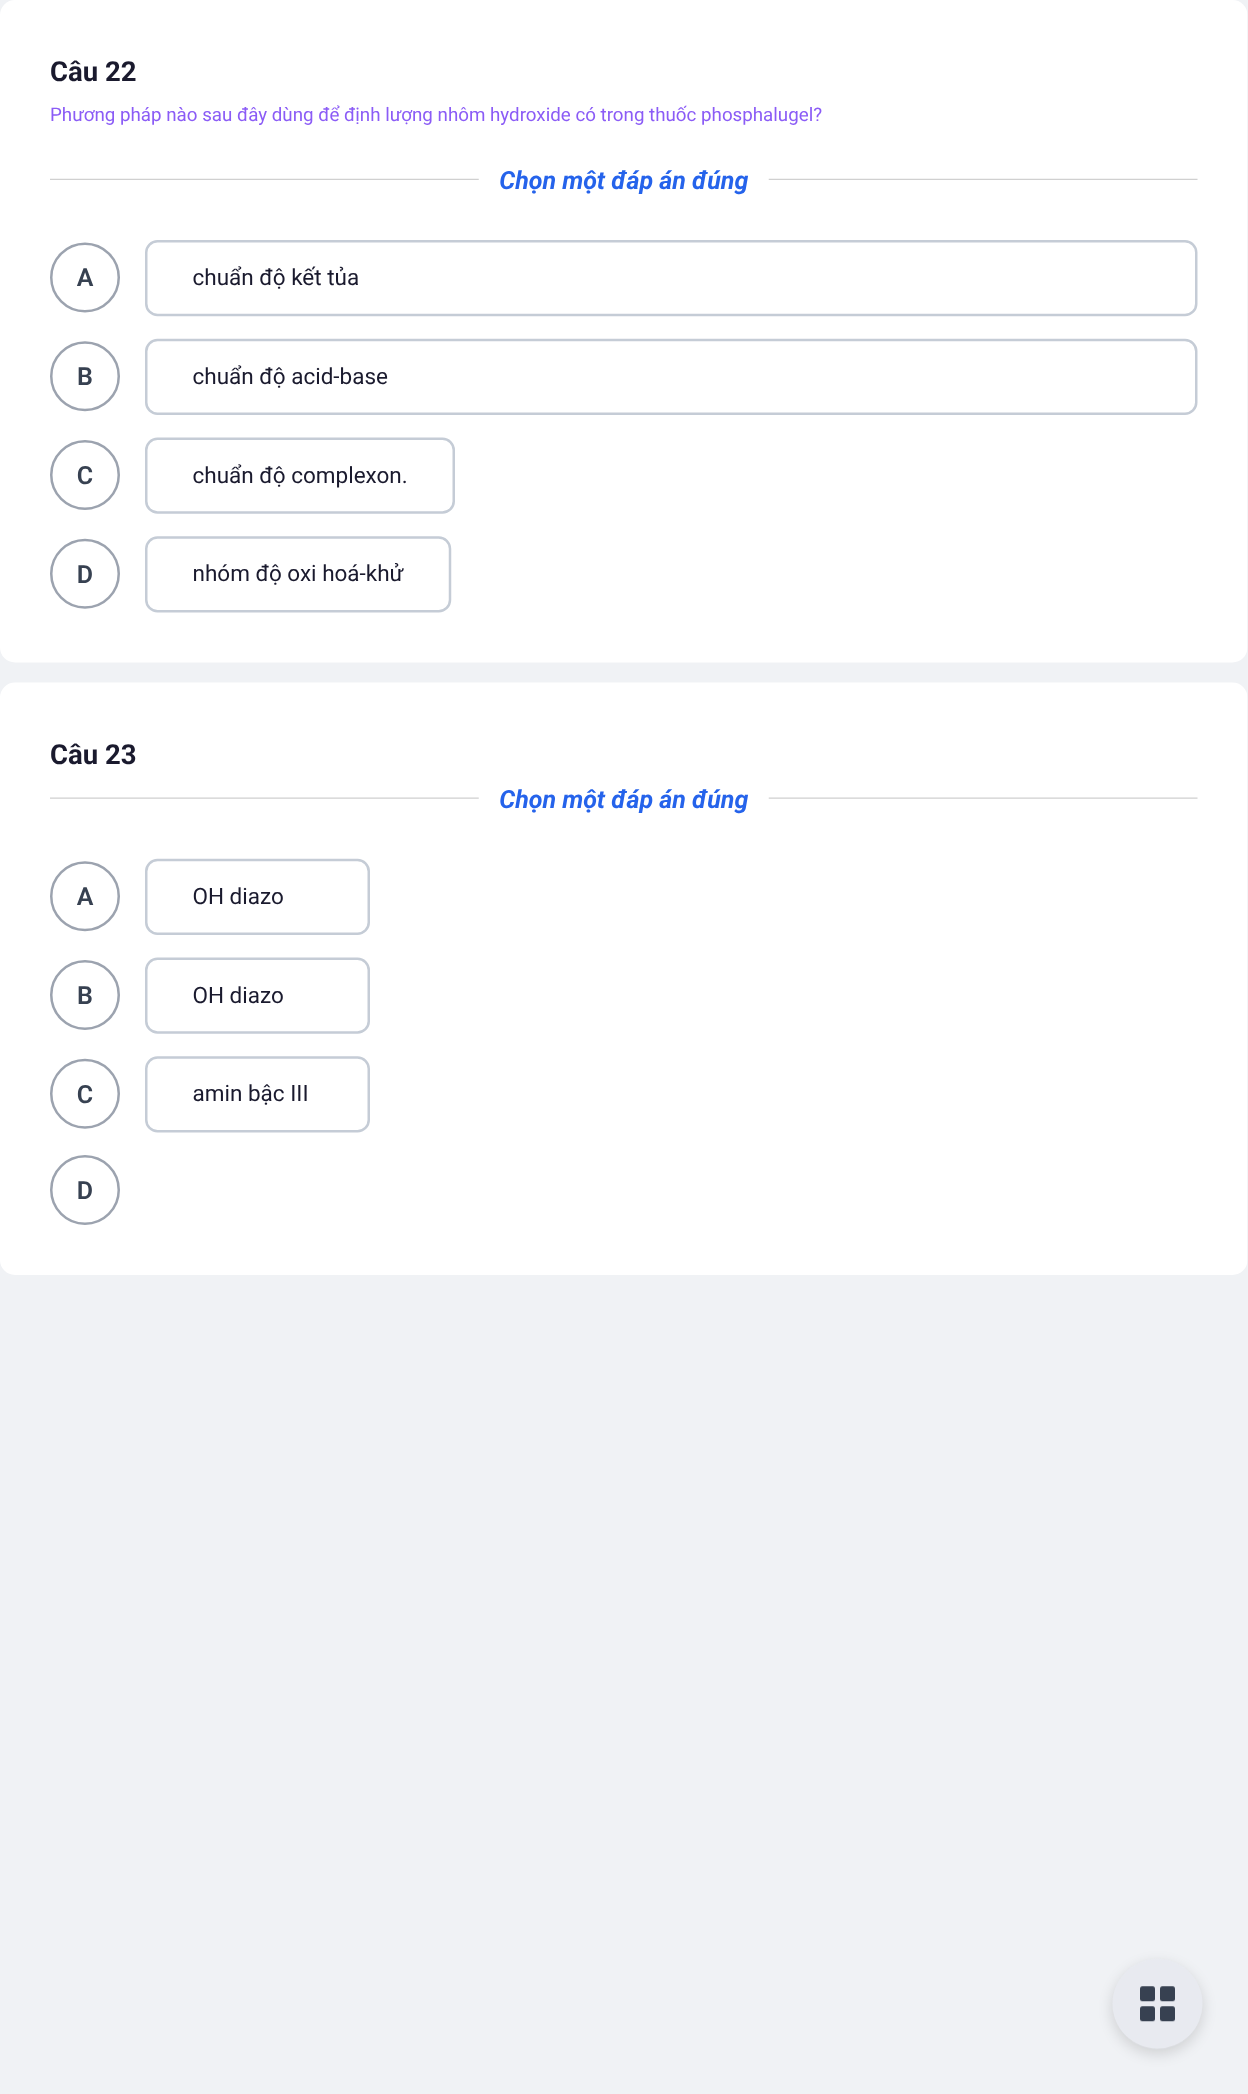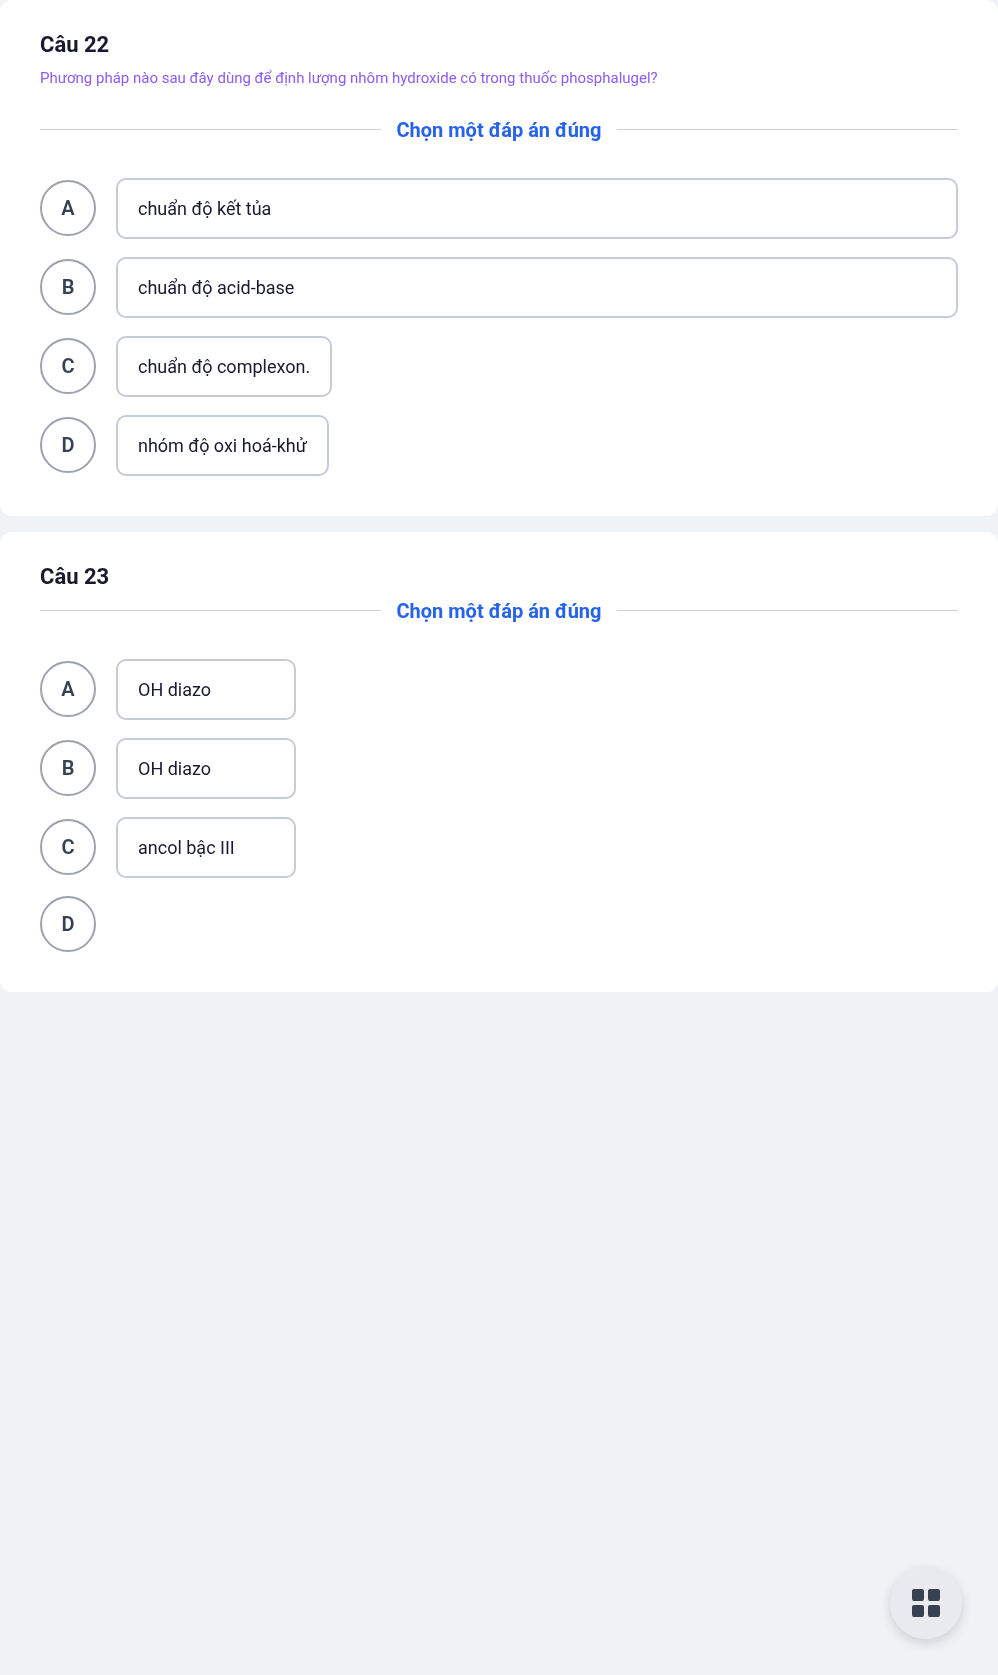--- a/index.html
+++ b/index.html
@@ -20,33 +20,35 @@
       border-radius: 12px;
       padding: 32px 40px 40px 40px;
       margin: 0 0 16px 0;
     }
 
     .question-number {
       font-size: 22px;
       font-weight: 700;
       color: #1a1a2e;
       margin-bottom: 10px;
+      margin-top: 14px;
     }
 
     .question-text {
       font-size: 15px;
       color: #8b5cf6;
       margin-bottom: 28px;
       line-height: 1.5;
     }
 
     .divider-with-label {
       display: flex;
       align-items: center;
       margin-bottom: 36px;
+      font-style: italic;
     }
 
     .divider-with-label::before,
     .divider-with-label::after {
       content: '';
       flex: 1;
       height: 1px;
       background: #d0d0d0;
     }
 
@@ -82,21 +84,21 @@
       font-weight: 600;
       color: #374151;
       flex-shrink: 0;
       background: #fff;
       cursor: pointer;
     }
 
     .option-box {
       border: 2px solid #c5ccd6;
       border-radius: 10px;
-      padding: 18px 20px;
+      padding: 18px 36px;
       font-size: 18px;
       color: #1a1a2e;
       cursor: pointer;
       background: #fff;
       min-width: 180px;
     }
 
     .option-box.wide {
       flex: 1;
     }
@@ -179,21 +181,21 @@
       <div class="option-box">OH diazo</div>
     </div>
 
     <div class="option-row">
       <div class="option-circle">B</div>
       <div class="option-box">OH diazo</div>
     </div>
 
     <div class="option-row">
       <div class="option-circle">C</div>
-      <div class="option-box">ancol bậc III</div>
+      <div class="option-box">amin bậc III</div>
     </div>
 
     <div class="option-row">
       <div class="option-circle">D</div>
     </div>
 
   </div>
 </div>
 
 <div class="bottom-fab">

